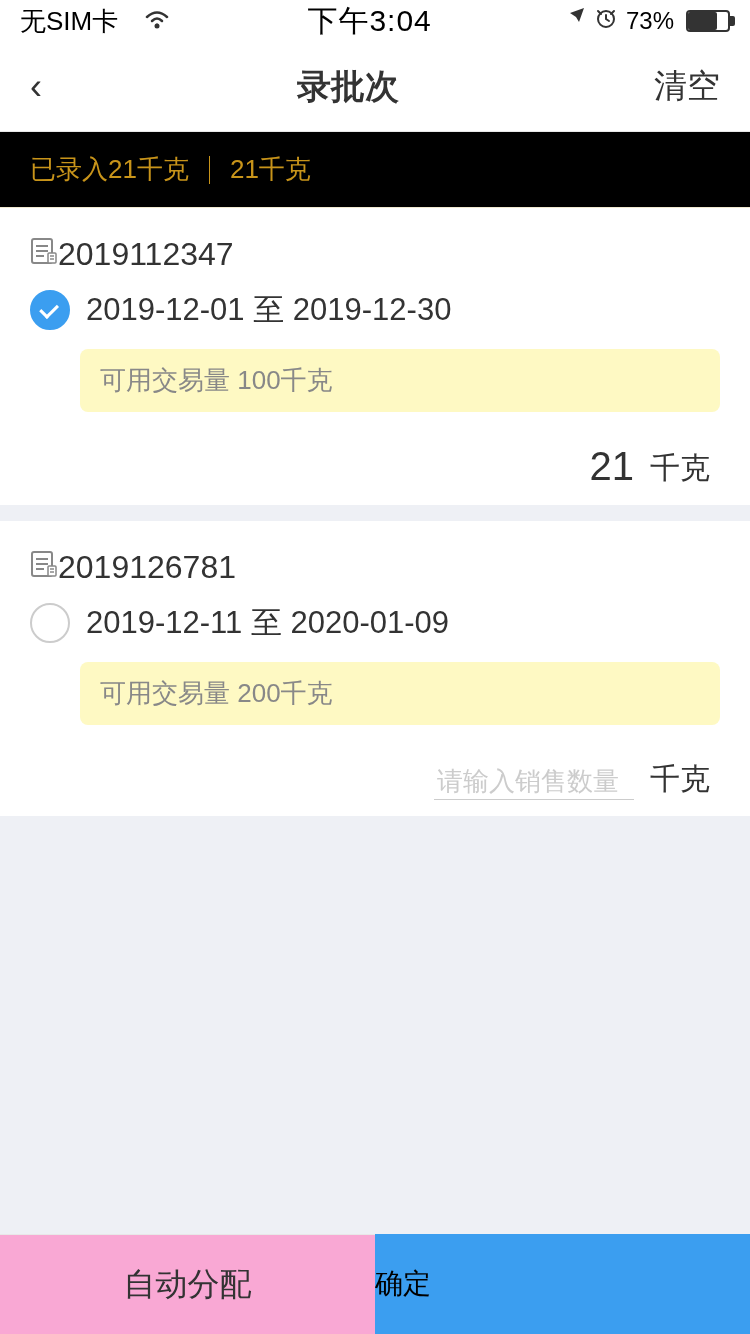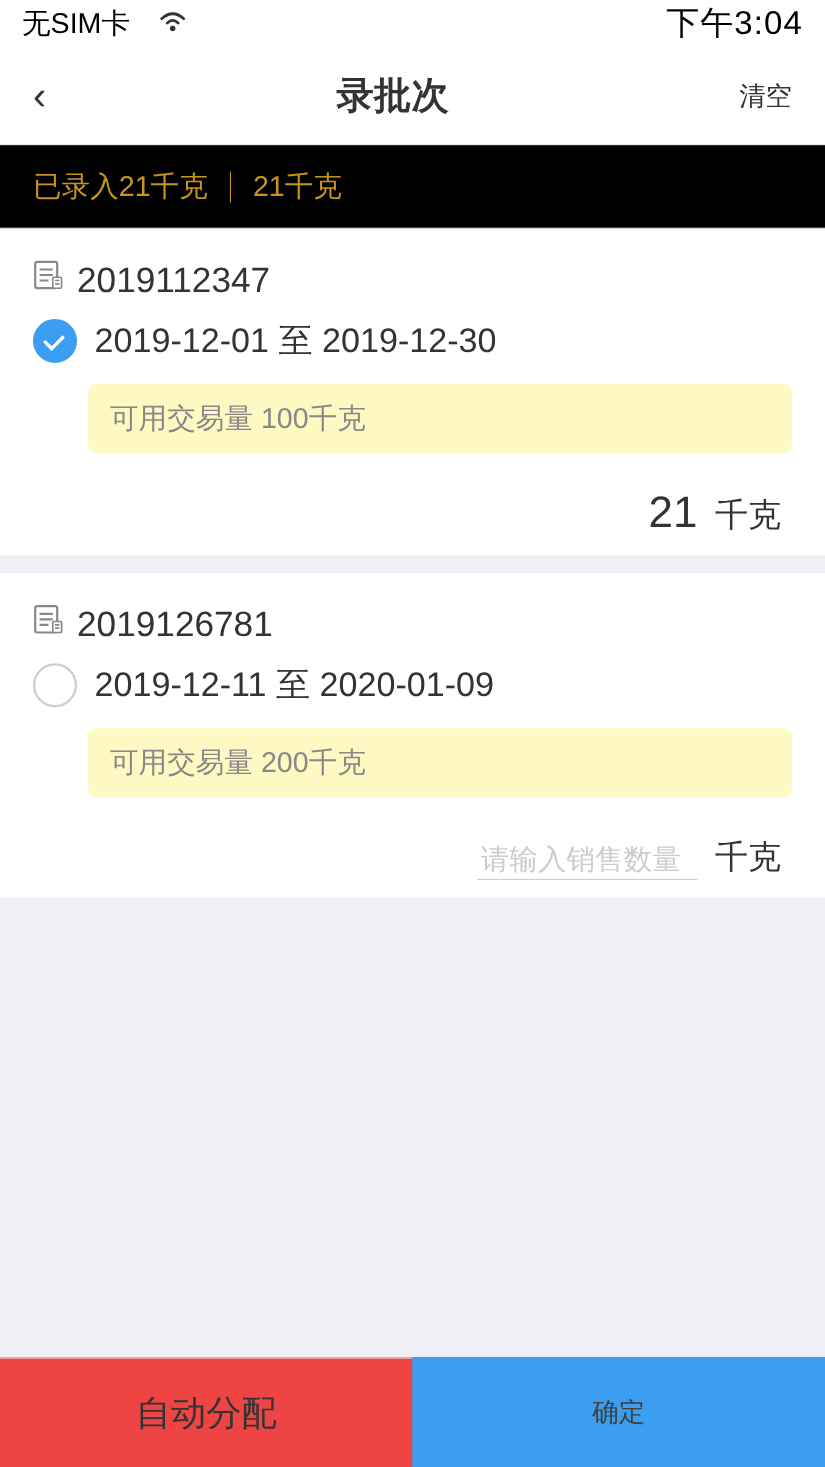--- a/index.html
+++ b/index.html
@@ -81,21 +81,21 @@
       font-size: 36px;
       color: #333;
       cursor: pointer;
     }
     .nav-title {
       font-size: 34px;
       font-weight: 600;
       color: #333;
     }
     .nav-clear {
-      font-size: 24px;
+      font-size: 33px;
       color: #333;
       cursor: pointer;
     }
 
     
     .summary-banner {
       background: #000000;
       padding: 20px 30px;
       display: flex;
       align-items: center;
@@ -112,22 +112,22 @@
       background: #c8941a;
     }
 
     
     .batch-card {
       background: #fff;
       margin-bottom: 0;
     }
     .batch-header {
       display: flex;
+      align-items: center;
       padding: 28px 30px 10px 30px;
-      gap: 12px;
     }
     .batch-icon {
       font-size: 30px;
       color: #666;
     }
     .batch-id {
       font-size: 32px;
       color: #333;
       font-weight: 500;
     }
@@ -225,56 +225,74 @@
     .footer {
       position: fixed;
       bottom: 0;
       left: 0;
       width: 750px;
       height: 100px;
       display: flex;
     }
     .footer-auto {
       flex: 1;
-      background: #ef4444;
+      background: #f9a8d4;
       display: flex;
       align-items: center;
       justify-content: center;
       font-size: 32px;
       color: #333;
       cursor: pointer;
       border-top: 1px solid #e8e8e8;
     }
     .footer-confirm {
       flex: 1;
       background: #3b9ef0;
       display: flex;
       align-items: center;
-      justify-content: center;
-      font-size: 24px;
-      color: #404040;
+      font-size: 28px;
+      color: #000000;
       cursor: pointer;
     }
   </style>
 </head>
 <body>
 
 <div class="status-bar">
   <div class="status-left">
     <span>无SIM卡</span>
     <span>
       <svg width="28" height="22" viewBox="0 0 28 22" fill="none">
         <path d="M14 17 L14 17" stroke="#333" stroke-width="3" stroke-linecap="round"></path>
         <path d="M9 13 Q14 8 19 13" stroke="#333" stroke-width="2.5" fill="none" stroke-linecap="round"></path>
         <path d="M4 9 Q14 0 24 9" stroke="#333" stroke-width="2.5" fill="none" stroke-linecap="round"></path>
         <circle cx="14" cy="18" r="2.5" fill="#333"></circle>
       </svg>
     </span>
   </div>
   <div class="status-center">下午3:04</div>
+  <div class="status-right">
+    <span>
+      <svg width="18" height="22" viewBox="0 0 18 22" fill="none">
+        <path d="M2 6 L16 1 L11 15 L8 10 Z" fill="#333"></path>
+      </svg>
+    </span>
+    <span>
+      <svg width="24" height="24" viewBox="0 0 24 24" fill="none">
+        <circle cx="12" cy="13" r="8" stroke="#333" stroke-width="2"></circle>
+        <path d="M12 9 L12 13 L15 15" stroke="#333" stroke-width="2" stroke-linecap="round"></path>
+        <path d="M4 5 L7 8" stroke="#333" stroke-width="2" stroke-linecap="round"></path>
+        <path d="M20 5 L17 8" stroke="#333" stroke-width="2" stroke-linecap="round"></path>
+      </svg>
+    </span>
+    <span>73%</span>
+    <div class="battery-icon">
+      <div class="battery-fill"></div>
+    </div>
+  </div>
 </div>
 
 <div class="nav-bar">
   <span class="nav-back">‹</span>
   <span class="nav-title">录批次</span>
   <span class="nav-clear">清空</span>
 </div>
 
 <div class="summary-banner">
   <span class="summary-text">已录入21千克</span>

